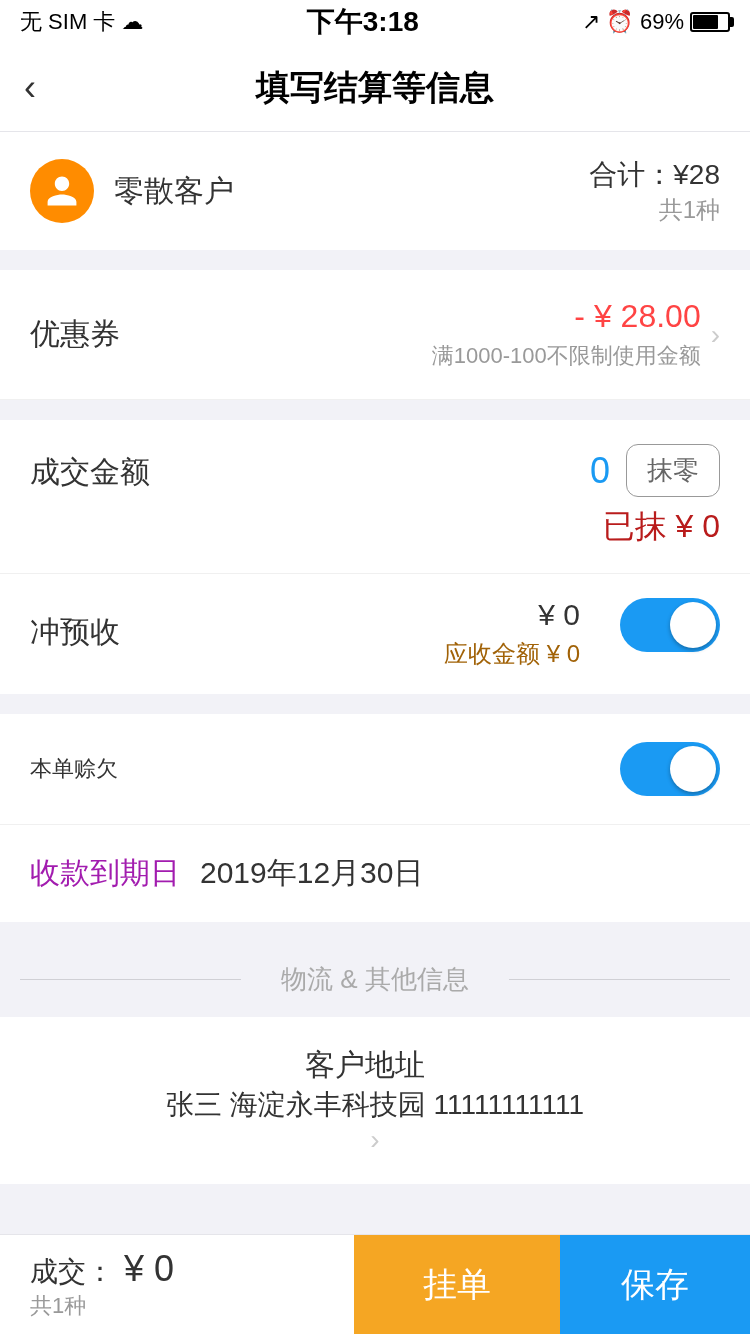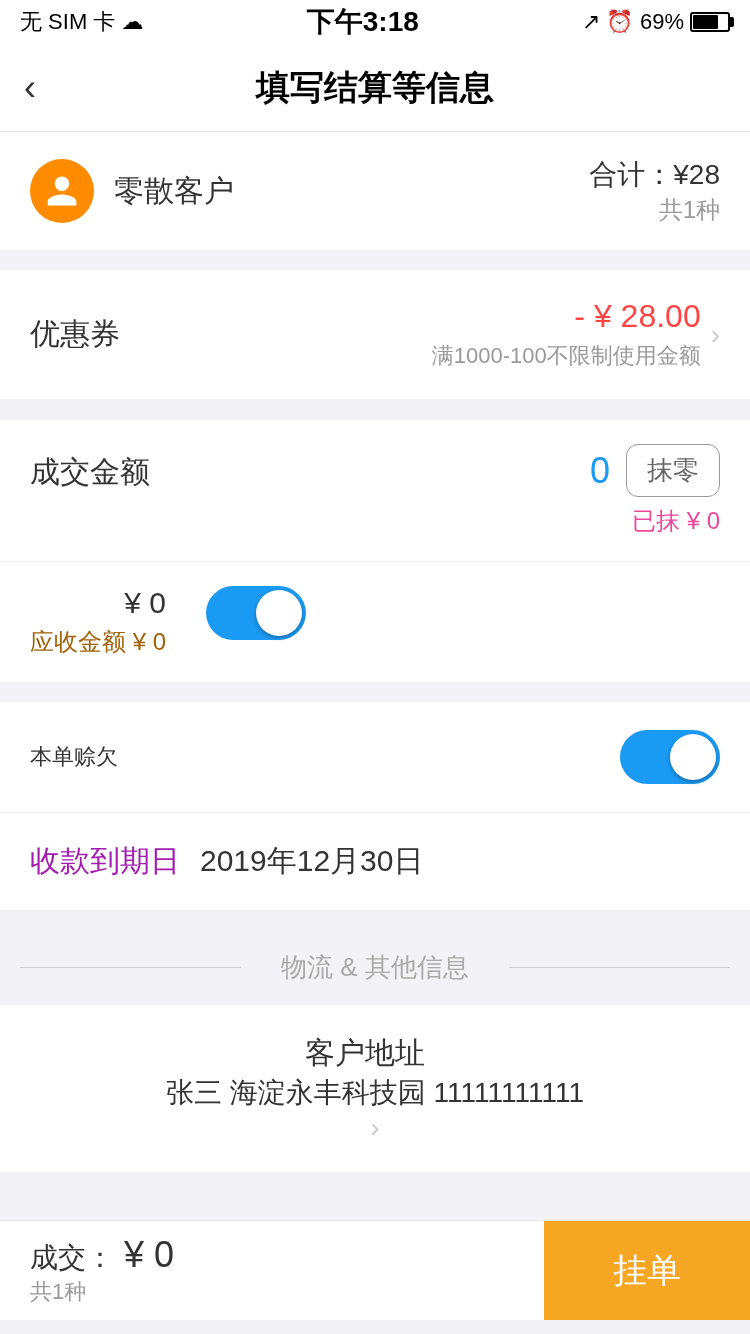--- a/index.html
+++ b/index.html
@@ -143,21 +143,21 @@
     }
     .round-off-btn {
       border: 1px solid #999;
       border-radius: 12px;
       padding: 8px 20px;
       font-size: 26px;
       color: #666;
       background: #fff;
       cursor: pointer;
     }
-    .deal-sub { font-size: 24px; color: #ec4899; }
+    .deal-sub { font-size: 32px; color: #b91c1c; }
 
     
     .flush-row {
       display: flex;
       align-items: flex-start;
       justify-content: space-between;
       padding: 24px 30px;
       background: #fff;
     }
     .flush-label { font-size: 30px; color: #333; padding-top: 14px; }
@@ -231,21 +231,21 @@
       background: #fff;
       cursor: pointer;
       flex-direction: column;
     }
     .address-label { font-size: 30px; color: #333; flex-shrink: 0; margin-right: 20px; }
     .address-value { font-size: 28px; color: #333; flex: 1; }
 
     
     .bottom-bar {
       position: fixed;
-      bottom: 14px;
+      bottom: 0;
       left: 0;
       width: 750px;
       height: 100px;
       display: flex;
       background: #fff;
       border-top: 1px solid #e5e5ea;
     }
     .bottom-info {
       flex: 1;
       display: flex;
@@ -339,20 +339,21 @@
     <div class="deal-right">
       <div class="deal-amount-row">
         <span class="deal-amount-value">0</span>
         <button class="round-off-btn">抹零</button>
       </div>
       <span class="deal-sub">已抹  ¥ 0</span>
     </div>
   </div>
 
   <div class="flush-row">
+    <span class="flush-label">冲预收</span>
     <div style="display:flex;align-items:flex-start;gap:20px;">
       <div class="flush-right-col">
         <span class="flush-amount">¥ 0</span>
         <span class="flush-sub">应收金额 ¥ 0</span>
       </div>
       <div class="toggle">
         <div class="toggle-knob"></div>
       </div>
     </div>
   </div>
@@ -391,13 +392,14 @@
 
 <div class="bottom-bar">
   <div class="bottom-info">
     <div class="bottom-deal">
       <span class="bottom-deal-label">成交：</span>
       <span class="bottom-deal-amount">¥ 0</span>
     </div>
     <div class="bottom-count">共1种</div>
   </div>
   <div class="btn-hold">挂单</div>
+  <div class="btn-save">保存</div>
 </div>
 
 </body></html>

